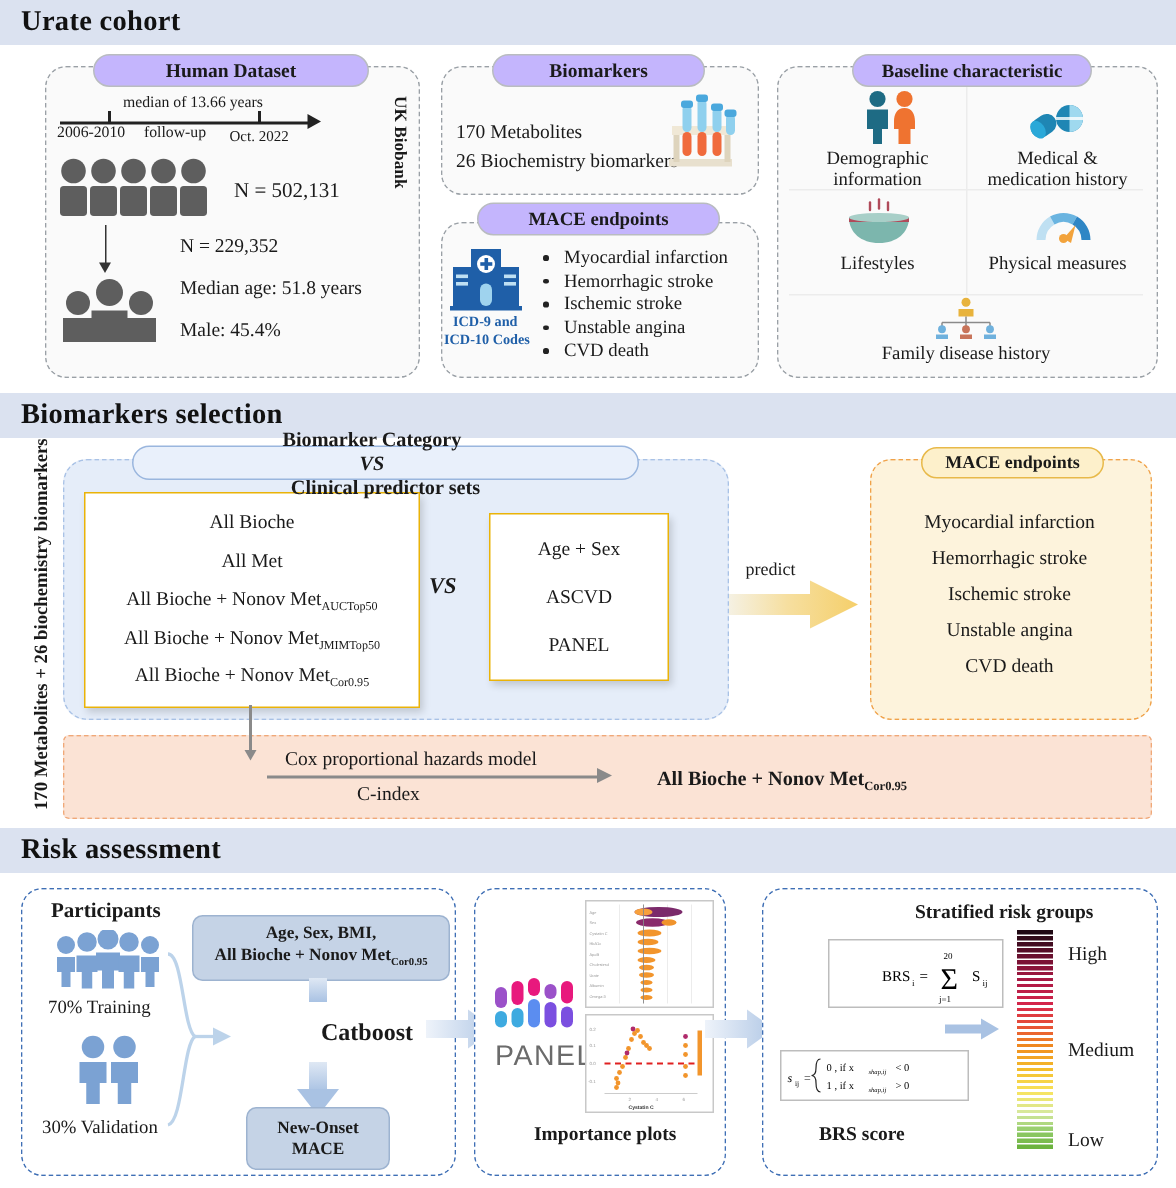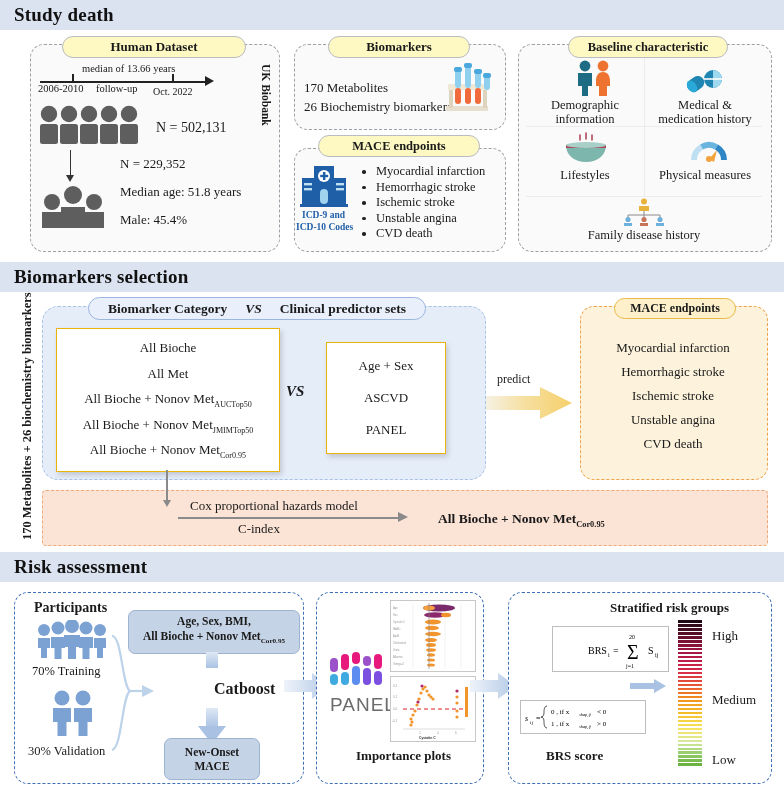--- a/index.html
+++ b/index.html
@@ -7,21 +7,21 @@
        font-family:"Liberation Serif", serif; color:#1a1a1a;}
   .band{position:absolute;left:0;width:784px;background:#dbe2f0;}
   .band-title{position:absolute;font-family:"Liberation Serif",serif;font-weight:bold;
               color:#111;letter-spacing:.2px;}
   
   .panel{position:absolute;border:1.4px dashed #9aa0a6;border-radius:14px;background:#fafafa;}
   .panel.blue{border-color:#3f6fb5;background:#fff;border-width:1.6px;}
   .panel.orange{border-color:#f0a24a;background:#fdf3dc;}
   .panel.peach{border-color:#f0a878;background:#fbe3d5;}
   .panel.lightblue{border:1.5px dashed #a9c2e6;background:#e5edf9;border-radius:16px;}
-  .pill{position:absolute;border:1.5px solid #b9bcc0;border-radius:999px;background:#fef9c3;
+  .pill{position:absolute;border:1.5px solid #b9bcc0;border-radius:999px;background:#c4b5fd;
         display:flex;align-items:center;justify-content:center;font-weight:bold;z-index:5;}
   .pill.blue{border-color:#9ab6de;background:#e9f0fb;}
   .pill.yellow{border-color:#e8b949;background:#fdf0cb;}
   .wbox{position:absolute;background:#fff;border:1px solid #eab308;
         box-shadow:2px 3px 5px rgba(0,0,0,.16);}
   .ctr{display:flex;align-items:center;justify-content:center;text-align:right;}
   .col{display:flex;flex-direction:column;align-items:center;justify-content:center;text-align:center;}
   .txt{position:absolute;}
   sub{font-size:.62em;}
   .vert{position:absolute;transform-origin:0 0;font-weight:bold;white-space:nowrap;}
@@ -34,21 +34,21 @@
   .arrow-head-d{position:absolute;width:0;height:0;border-left:4.5px solid transparent;
       border-right:4.5px solid transparent;border-top:7px solid #333;}
   .bigarrow{position:absolute;}
   .stripes{position:absolute;}
   .stripe{width:100%;}
 </style>
 </head>
 <body>
 
 <div class="band" style="top:0;height:30px;"></div>
-<div class="band-title" style="left:14px;top:4px;font-size:19px;">Study death</div>
+<div class="band-title" style="left:14px;top:4px;font-size:19px;">Urate cohort</div>
 
 <div class="panel" style="left:30px;top:44px;width:248px;height:206px;"></div>
 <div class="pill" style="left:62px;top:36px;width:182px;height:20px;font-size:13px;">
   <span>Human Dataset</span>
 </div>
 
 <div style="position:absolute;left:40px;top:81px;width:166px;height:1.5px;background:#222;"></div>
 <div style="position:absolute;left:205px;top:76px;width:0;height:0;
      border-top:5px solid transparent;border-bottom:5px solid transparent;border-left:9px solid #222;"></div>
 <div style="position:absolute;left:72px;top:74px;width:1.5px;height:8px;background:#222;"></div>
@@ -217,21 +217,21 @@
     <path d="M36 25h8v4h-8z" fill="#6fb1dd"></path>
 </svg>
 <div class="txt ctr" style="left:526px;top:228px;width:236px;font-size:12.5px;">Family disease history</div>
 
 <div class="band" style="top:262px;height:30px;"></div>
 <div class="band-title" style="left:14px;top:266px;font-size:19px;">Biomarkers selection</div>
 
 <div class="vert" style="left:20px;top:540px;font-size:12.5px;transform:rotate(-90deg);">170 Metabolites + 26 biochemistry biomarkers</div>
 
 <div class="panel lightblue" style="left:42px;top:306px;width:442px;height:172px;"></div>
-<div class="pill blue" style="left:88px;top:297px;width:336px;height:21px;font-size:13.5px;">
+<div class="pill blue" style="left:88px;top:297px;width:336px;height:21px;font-size:13.5px;flex-direction:column;">
   <span style="margin-right:18px;">Biomarker Category</span>
   <span style="font-style:italic;margin-right:18px;">VS</span>
   <span>Clinical predictor sets</span>
 </div>
 
 <div class="wbox col" style="left:56px;top:328px;width:222px;height:142px;font-size:13px;gap:8px;">
   <div>
     <span>All Bioche</span><sub></sub>
   </div>
   <div>

